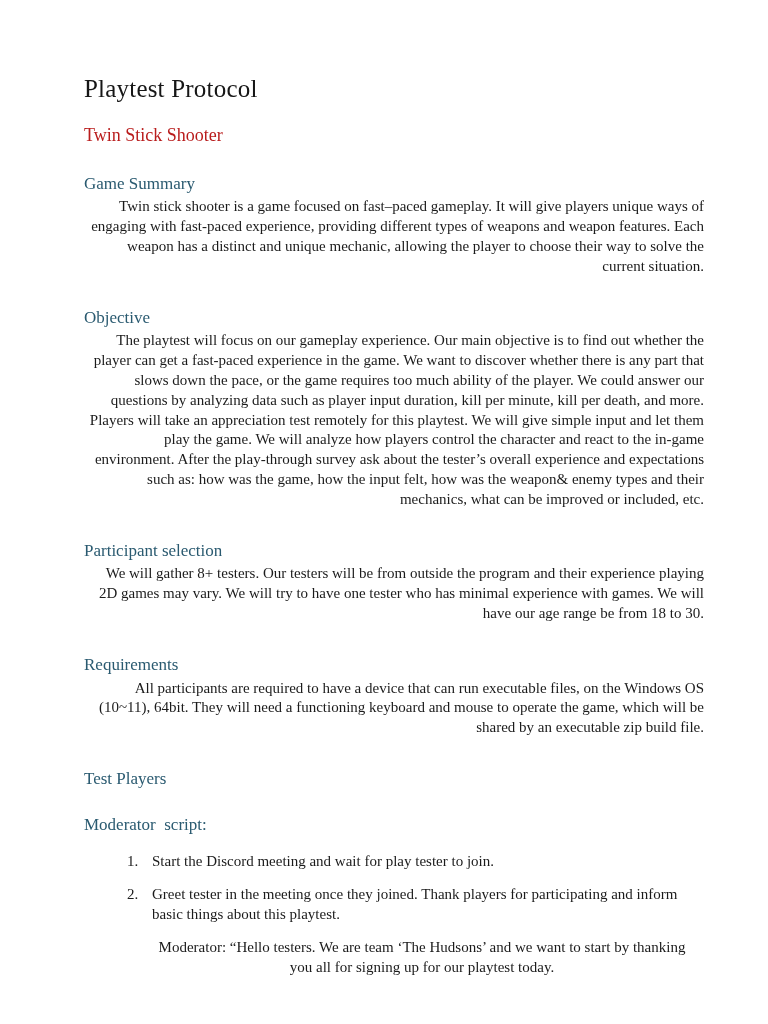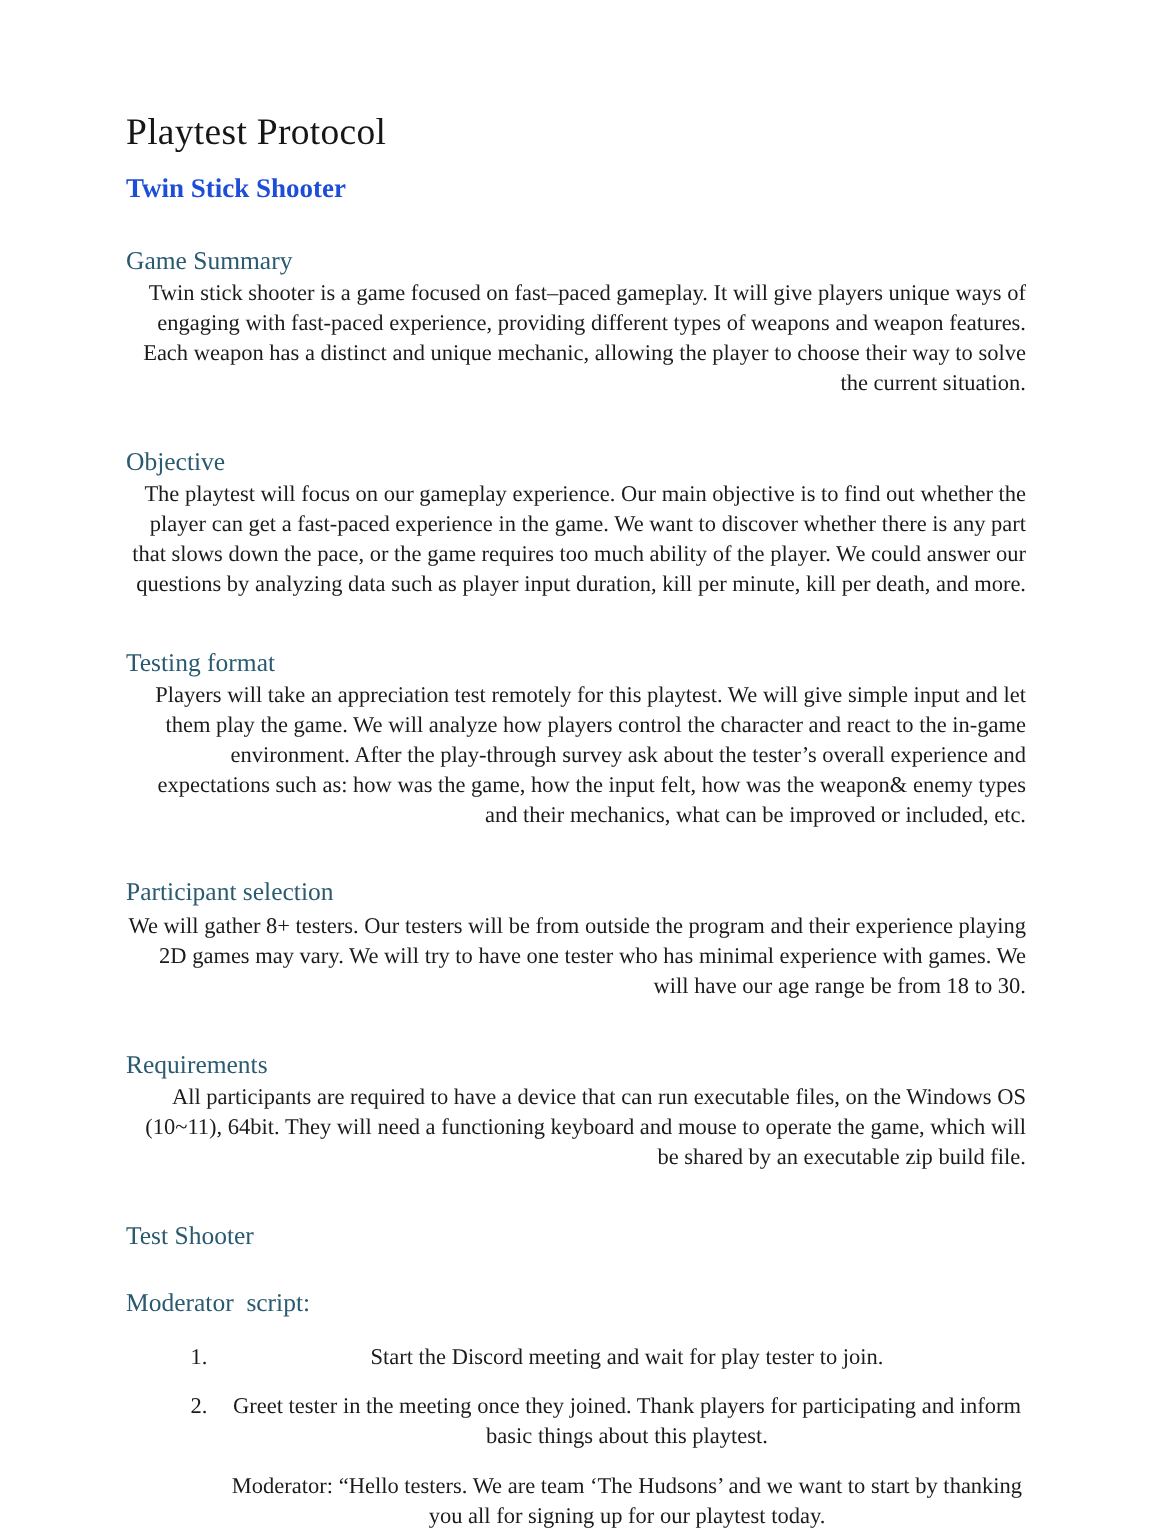--- a/index.html
+++ b/index.html
@@ -2,39 +2,39 @@
 <html><head>
 <meta charset="utf-8">
 <style>
   html, body { margin: 0; padding: 0; background: #ffffff; }
   .page {
     position: relative;
     width: 768px;
     height: 1024px;
     box-sizing: border-box;
     background: #ffffff;
-    padding: 74px 84px 0 84px;
+    padding: 74px 64px 0 84px;
     font-family: "Liberation Serif", "DejaVu Serif", serif;
     color: #1b1b1b;
     overflow: hidden;
   }
   .doc-title {
     margin: 0;
     font-size: 25px;
     font-weight: 400;
     line-height: 1.2;
     color: #161616;
     letter-spacing: 0.2px;
   }
   .doc-subtitle {
-    margin: 10px 0 0 0;
+    margin: 20px 0 0 0;
     font-size: 18px;
-    font-weight: 700;
+    font-weight: 400;
     line-height: 1.25;
-    color: #1d4ed8;
+    color: #b91c1c;
   }
   .sec-heading {
     margin: 30px 0 3px 0;
     font-size: 17px;
     font-weight: 400;
     line-height: 1.25;
     color: #2a5a70;
     white-space: pre-wrap;
   }
   .sec-heading.first { margin-top: 26px; }
@@ -57,21 +57,20 @@
     font-size: 15px;
     line-height: 1.33;
     color: #1b1b1b;
   }
   .item-text {
     flex: 1 1 auto;
     font-size: 15px;
     line-height: 1.33;
     color: #1b1b1b;
     max-width: 565px;
-    text-align: center;
   }
   .item-quote {
     margin: 11px 0 0 68px;
     font-size: 15px;
     line-height: 1.33;
     color: #1b1b1b;
     max-width: 540px;
     text-align: center;
   }
 </style>
@@ -87,36 +86,35 @@
     <h3 class="sec-heading first">Game Summary</h3>
     <p class="body-text">Twin stick shooter is a game focused on fast–paced gameplay. It will give players unique ways of engaging with fast-paced experience, providing different types of weapons and weapon features. Each weapon has a distinct and unique mechanic, allowing the player to choose their way to solve the current situation.</p>
   </section>
 
   <section>
     <h3 class="sec-heading">Objective</h3>
     <p class="body-text">The playtest will focus on our gameplay experience. Our main objective is to find out whether the player can get a fast-paced experience in the game. We want to discover whether there is any part that slows down the pace, or the game requires too much ability of the player. We could answer our questions by analyzing data such as player input duration, kill per minute, kill per death, and more.</p>
   </section>
 
   <section>
-    <h3 class="sec-heading">Testing format</h3>
     <p class="body-text">Players will take an appreciation test remotely for this playtest. We will give simple input and let them play the game. We will analyze how players control the character and react to the in-game environment. After the play-through survey ask about the tester’s overall experience and expectations such as: how was the game, how the input felt, how was the weapon&amp; enemy types and their mechanics, what can be improved or included, etc.</p>
   </section>
 
   <section>
     <h3 class="sec-heading">Participant selection</h3>
     <p class="body-text">We will gather 8+ testers. Our testers will be from outside the program and their experience playing 2D games may vary. We will try to have one tester who has minimal experience with games. We will have our age range be from 18 to 30.</p>
   </section>
 
   <section>
     <h3 class="sec-heading">Requirements</h3>
     <p class="body-text">All participants are required to have a device that can run executable files, on the Windows OS (10~11), 64bit. They will need a functioning keyboard and mouse to operate the game, which will be shared by an executable zip build file.</p>
   </section>
 
   <section>
-    <h3 class="sec-heading">Test Shooter</h3>
+    <h3 class="sec-heading">Test Players</h3>
   </section>
 
   <h3 class="sec-heading mod-heading">Moderator  script:</h3>
 
   <div class="script-list">
 
     <div class="script-item">
       <span class="item-number">1.</span>
       <span class="item-text">Start the Discord meeting and wait for play tester to join.</span>
     </div>

